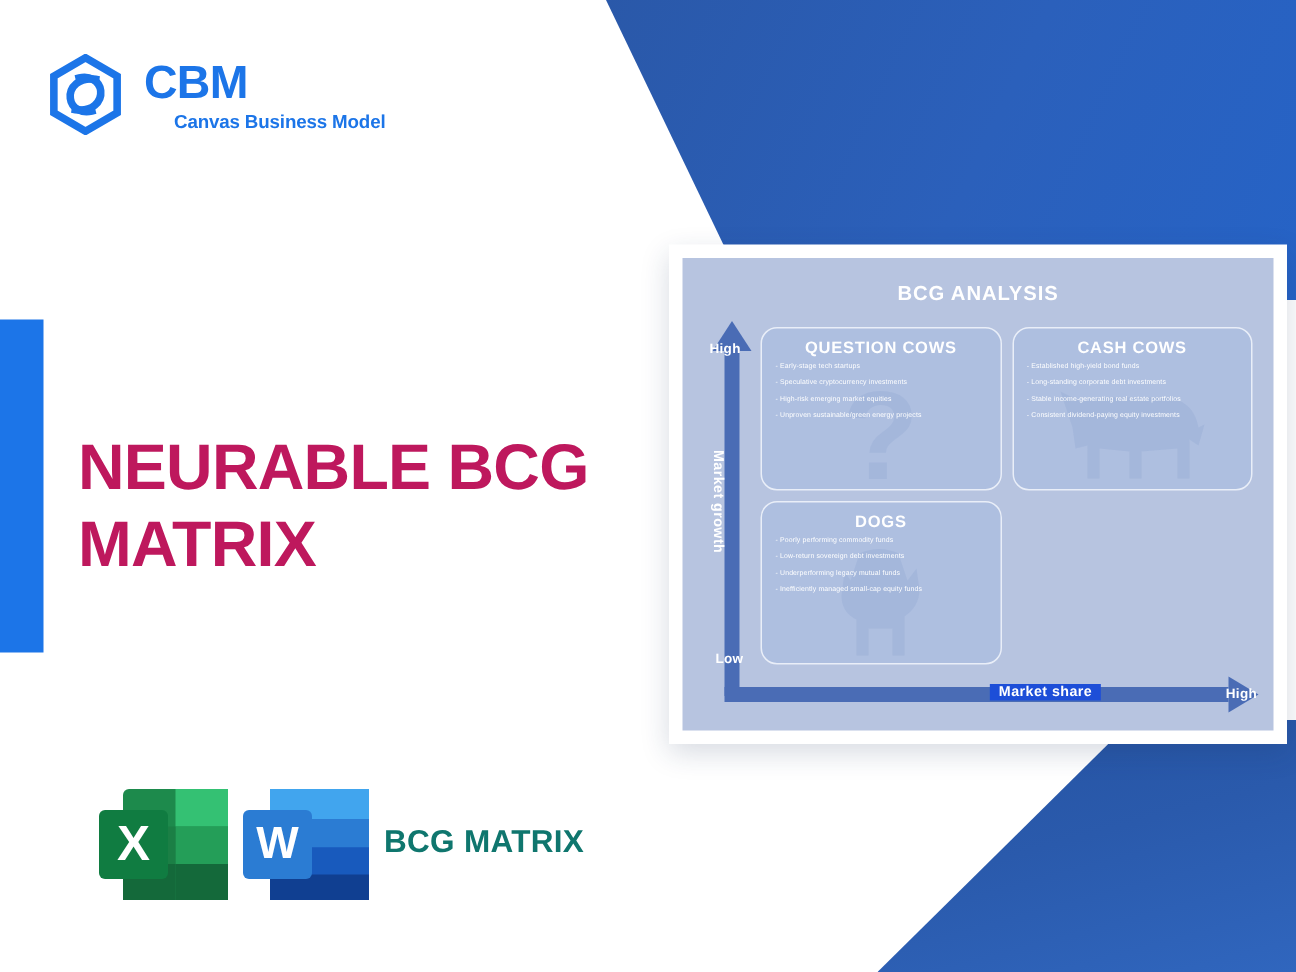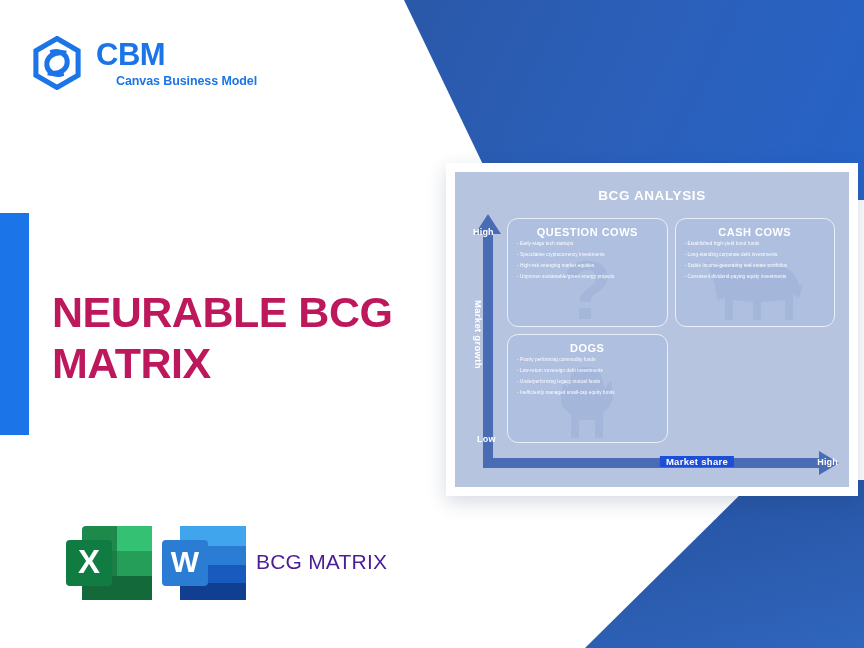--- a/index.html
+++ b/index.html
@@ -94,22 +94,22 @@
     left: 60px;
     top: 516px;
     display: flex;
     align-items: center;
   }
   .file-icon { position: relative; width: 98px; height: 92px; }
   .word-icon { width: 94px; }
   .file-label {
     margin-left: 4px;
     font-size: 21px;
-    font-weight: 400;
-    color: #4c1d95;
+    font-weight: 700;
+    color: #0f766e;
     line-height: 1.33;
     letter-spacing: 0.2px;
   }
 
   
   .bcg-card {
     position: absolute;
     left: 446px;
     top: 163px;
     width: 412px;

